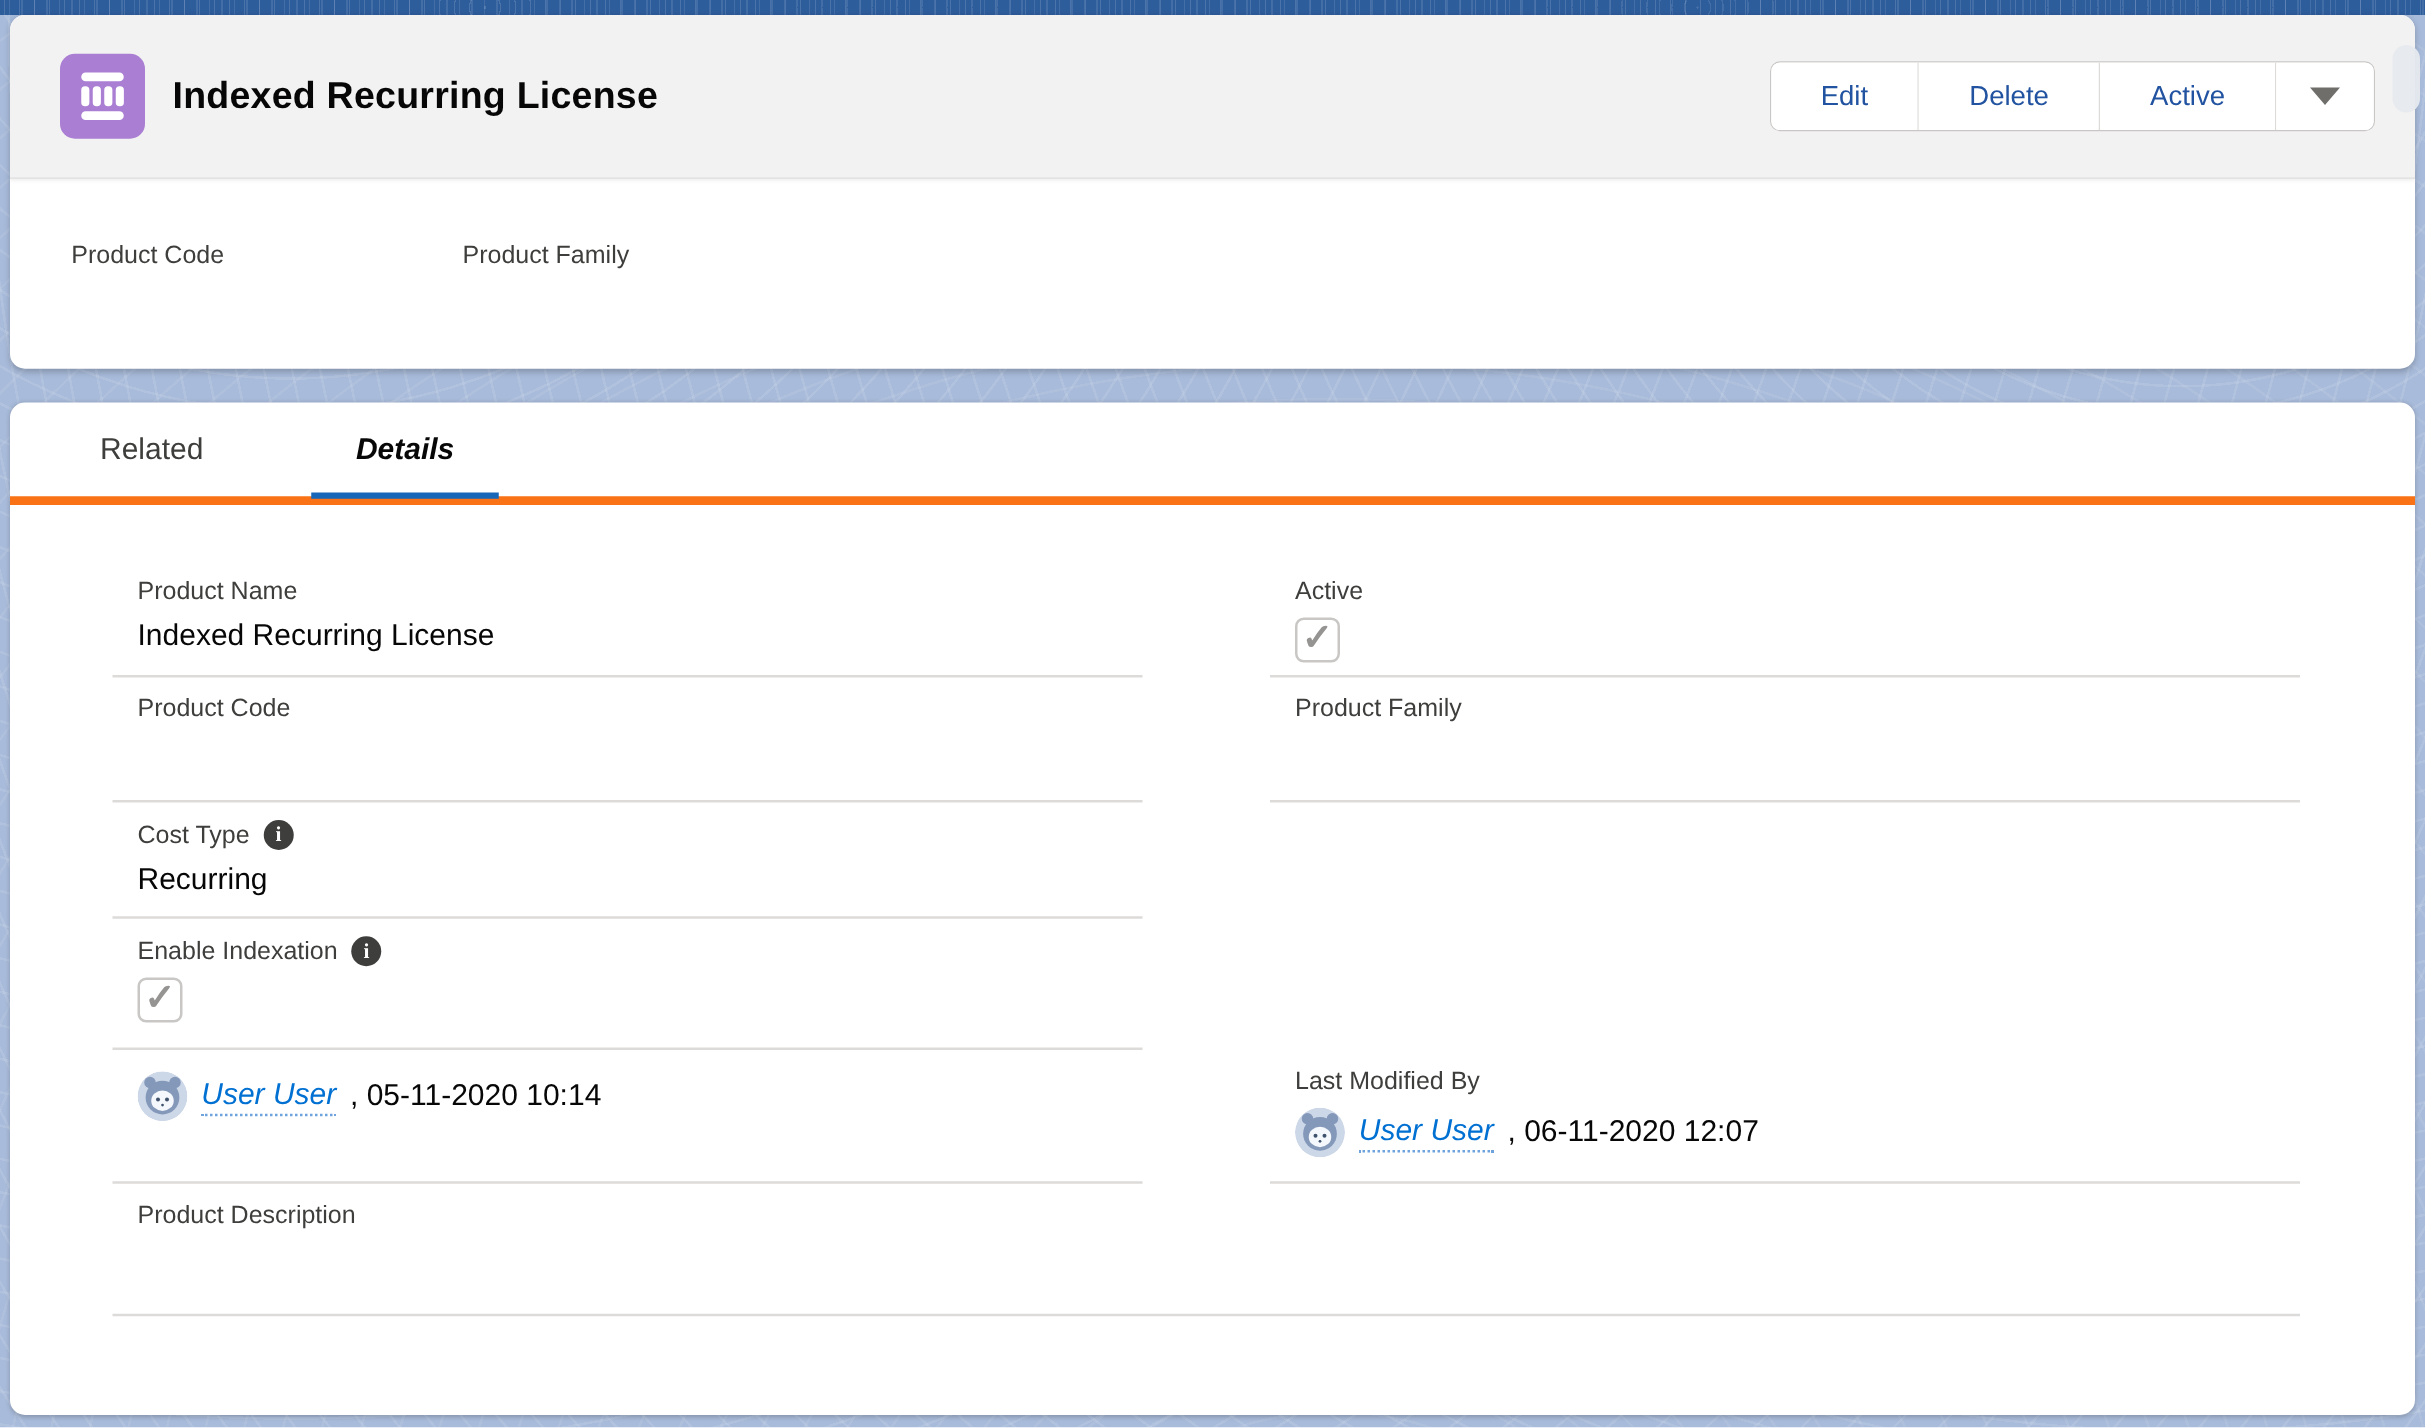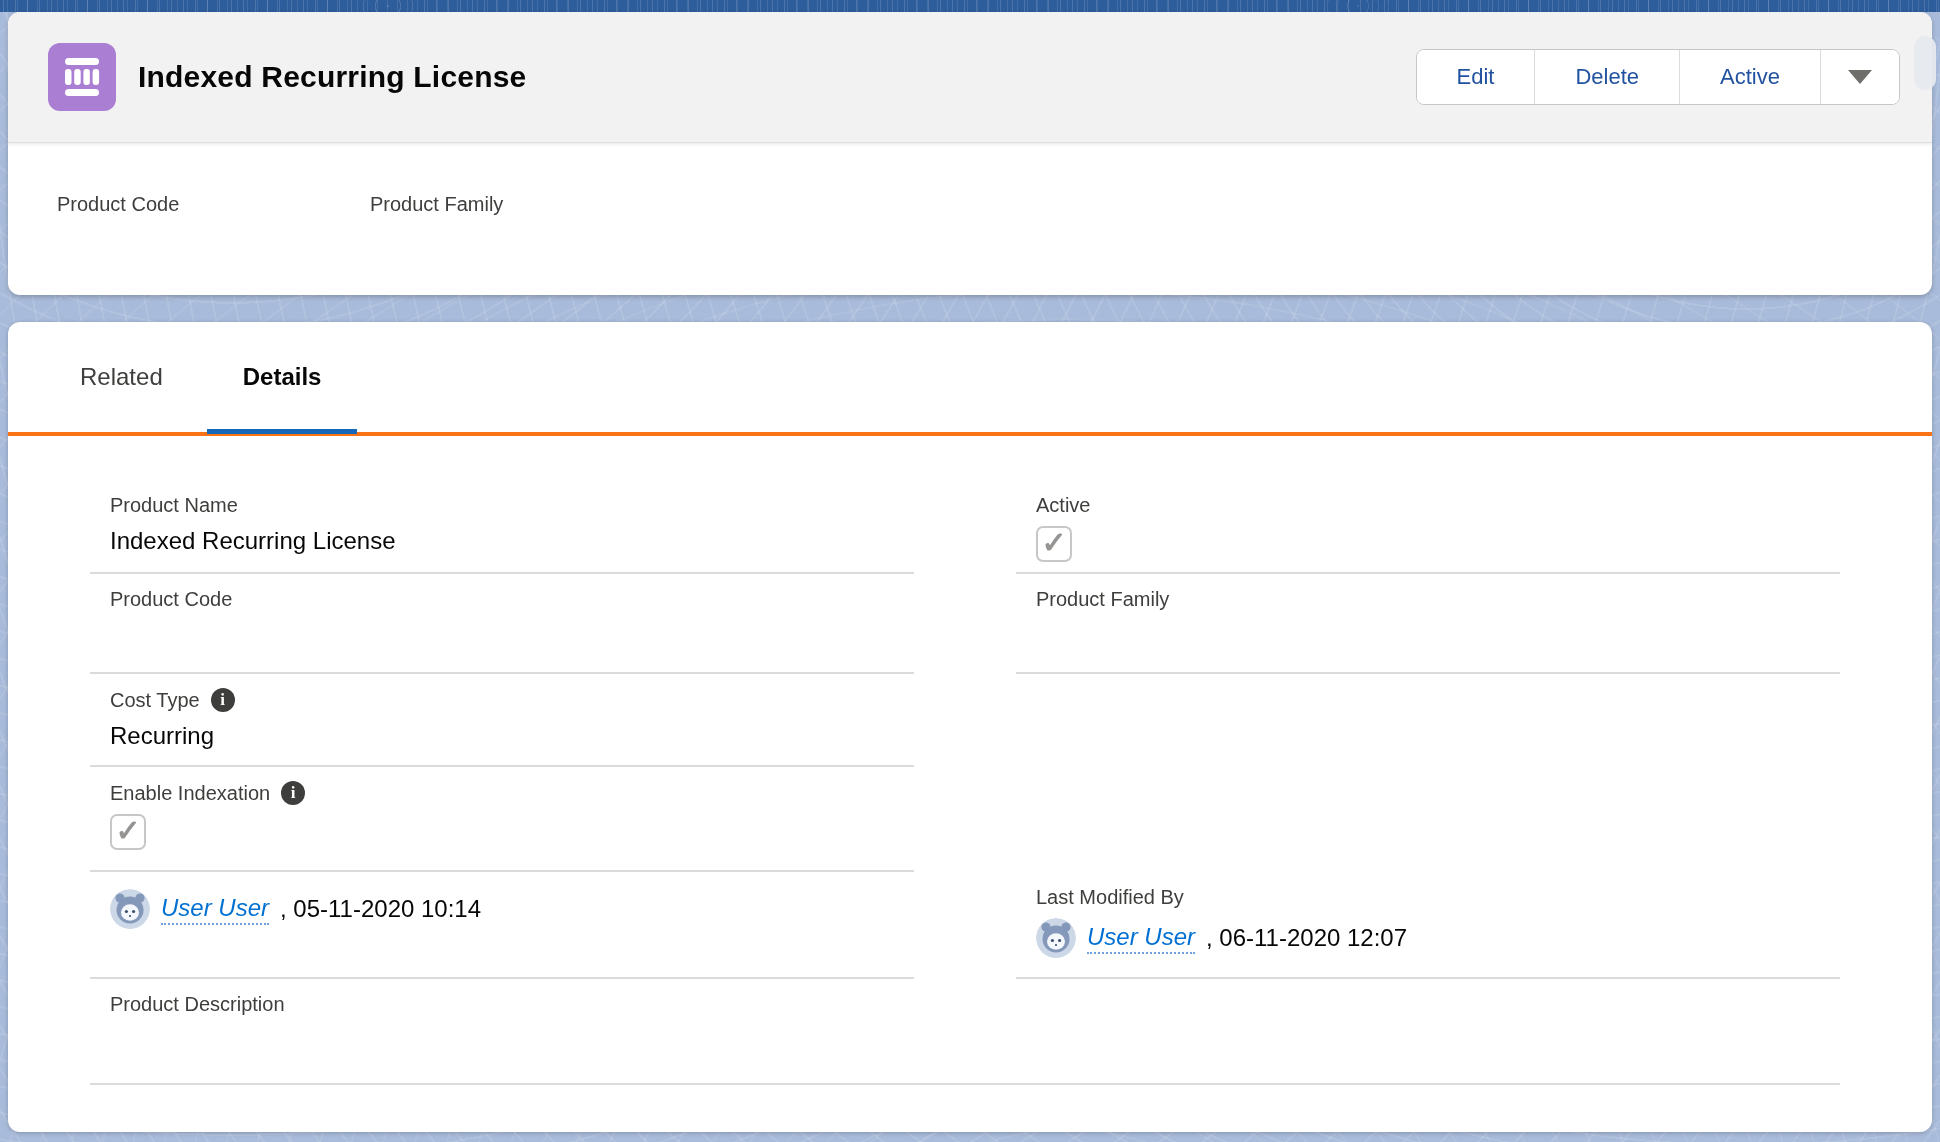--- a/index.html
+++ b/index.html
@@ -67,26 +67,26 @@
   .hfield { width:313px; }
   .hlabel { font-size:20px; color:#3e3e3c; margin-bottom:10px; }
   .hvalue { font-size:22px; color:#080707; min-height:26px; }
 
   
   .details-card {
     position:absolute; left:8px; top:322px; width:1924px; height:810px;
     background:#fff; border-radius:12px; box-shadow:0 1px 4px rgba(0,0,0,.22);
     overflow:hidden;
   }
-  .tabs { display:flex; height:114px; border-bottom:4px solid #f97316; padding-left:36px; }
+  .tabs { display:flex; height:82px; border-bottom:7px solid #f97316; padding-left:36px;gap:42px; }
   .tab {
     display:flex; align-items:center; padding:0 36px; margin-right:8px;
     font-size:24px; color:#3e3e3c; cursor:pointer; position:relative;
   }
-  .tab.active { font-weight:700; color:#080707; }
+  .tab.active { font-weight:700; color:#080707;font-style:italic; }
   .tab.active::after {
     content:""; position:absolute; left:0; right:0; bottom:-2px; height:5px;
     background:#1667b8;
   }
 
   .fields {
     padding:44px 92px 0 82px;
     display:grid; grid-template-columns:1fr 1fr; column-gap:102px;
   }
   .cell { border-bottom:2px solid #dddbda; padding:14px 0 10px 20px; }

